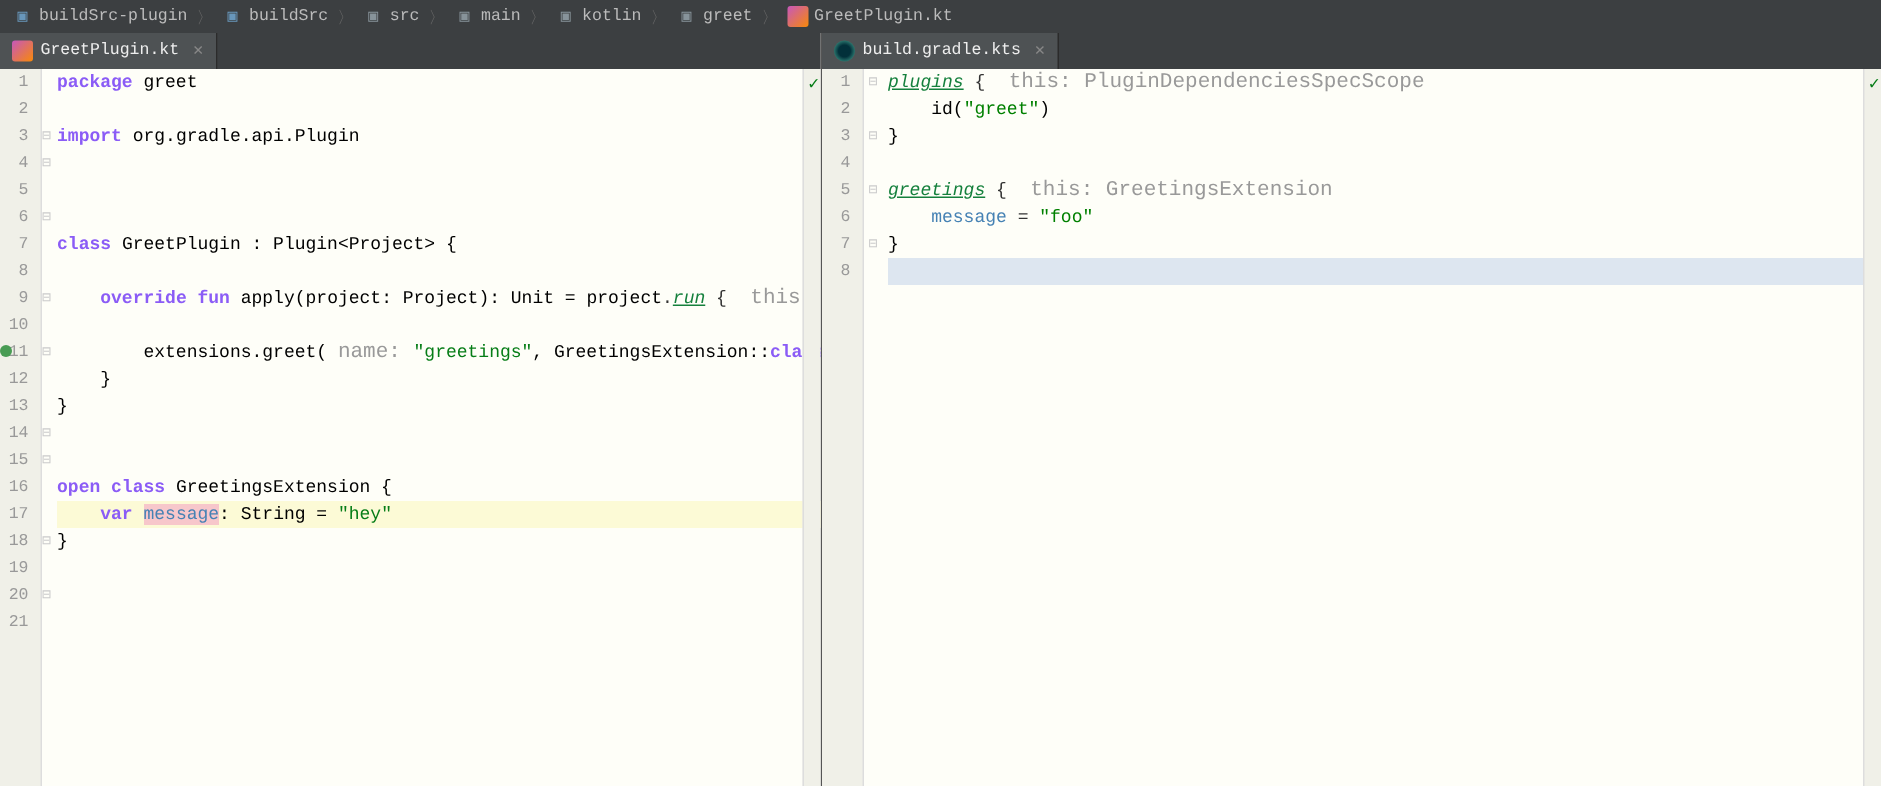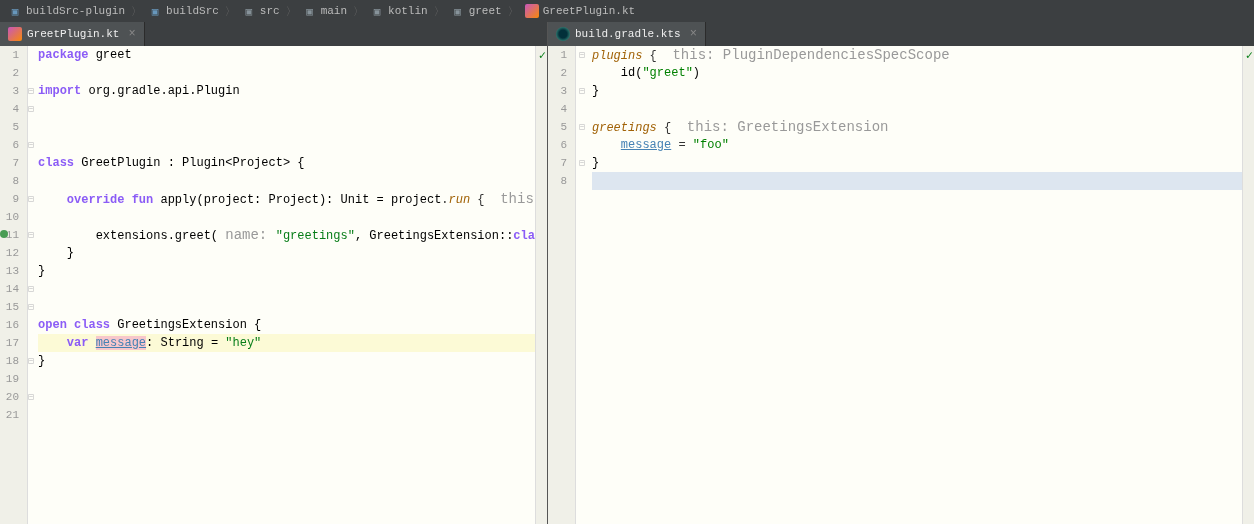--- a/index.html
+++ b/index.html
@@ -126,22 +126,22 @@
       background: #fcfad6;
     }
     .code-line.current-right {
       background: #dde6f0;
     }
     .kw { color: #8b5cf6; font-weight: bold; }
     .str { color: #067d17; }
     .str2 { color: #008000; }
     .ident { color: #000; }
     .hint { color: #999; font-size: 14px; }
-    .fn { color: #a16207; font-style: italic; }
-    .underline { text-decoration: underline; color: #4682b4; }
+    .fn { color: #15803d; font-style: italic; text-decoration: underline; }
+    .underline { color: #4682b4; }
     .highlight-field { background: #f7c7cb; }
     .status-stripe {
       position: absolute;
       right: 0;
       top: 0;
       width: 12px;
       height: 100%;
       background: #f0f0e8;
       border-left: 1px solid #ddd;
     }

